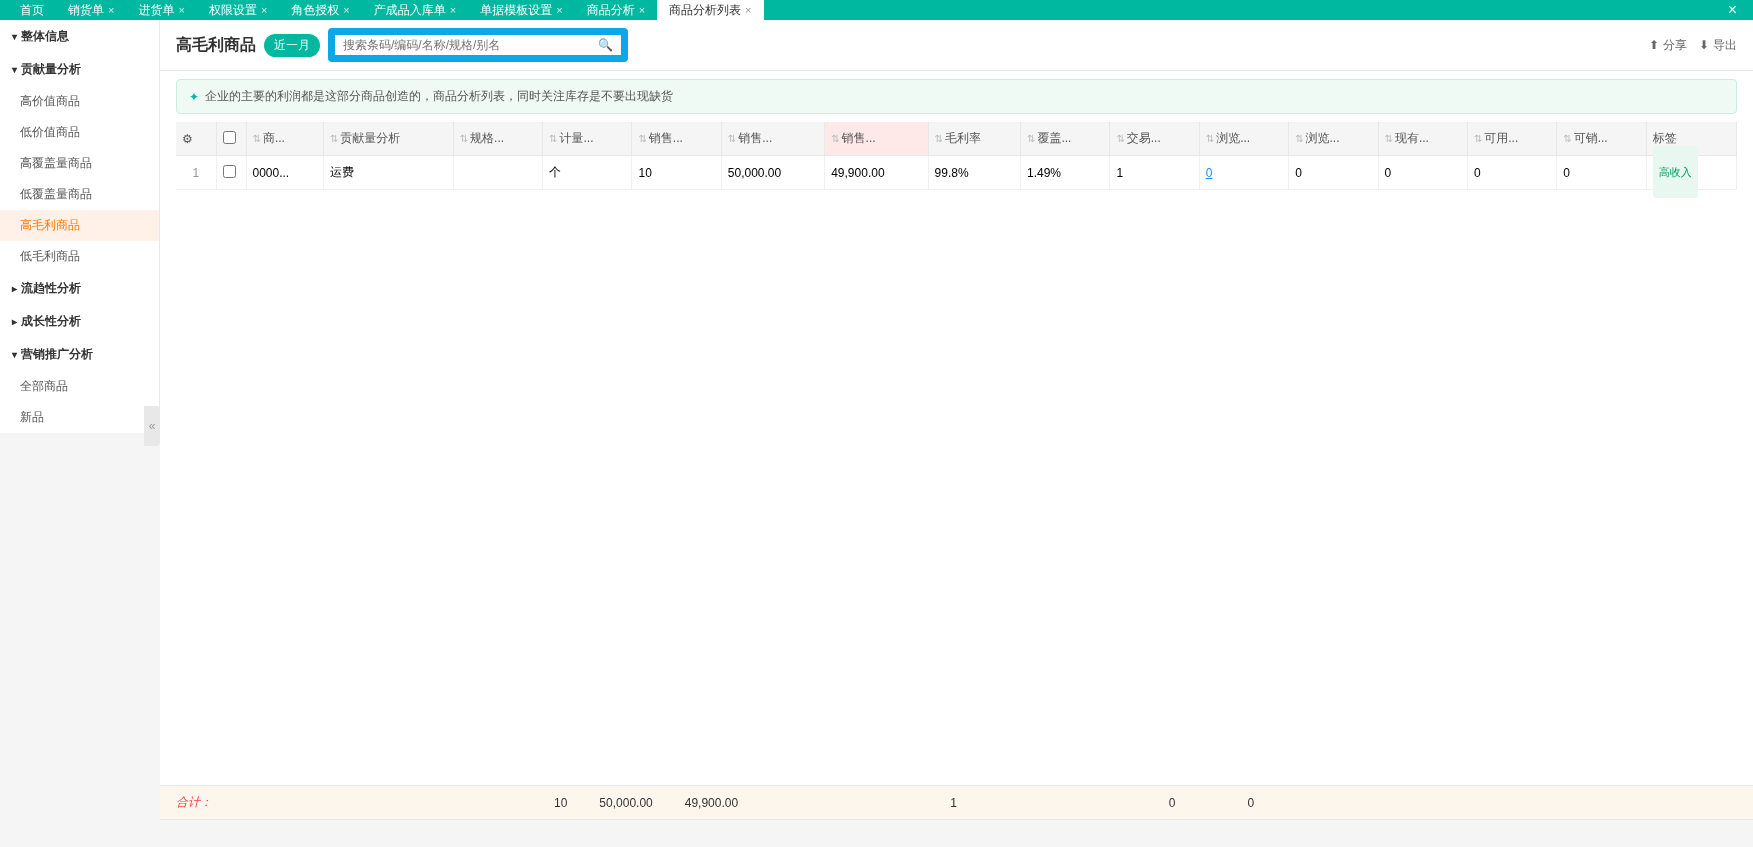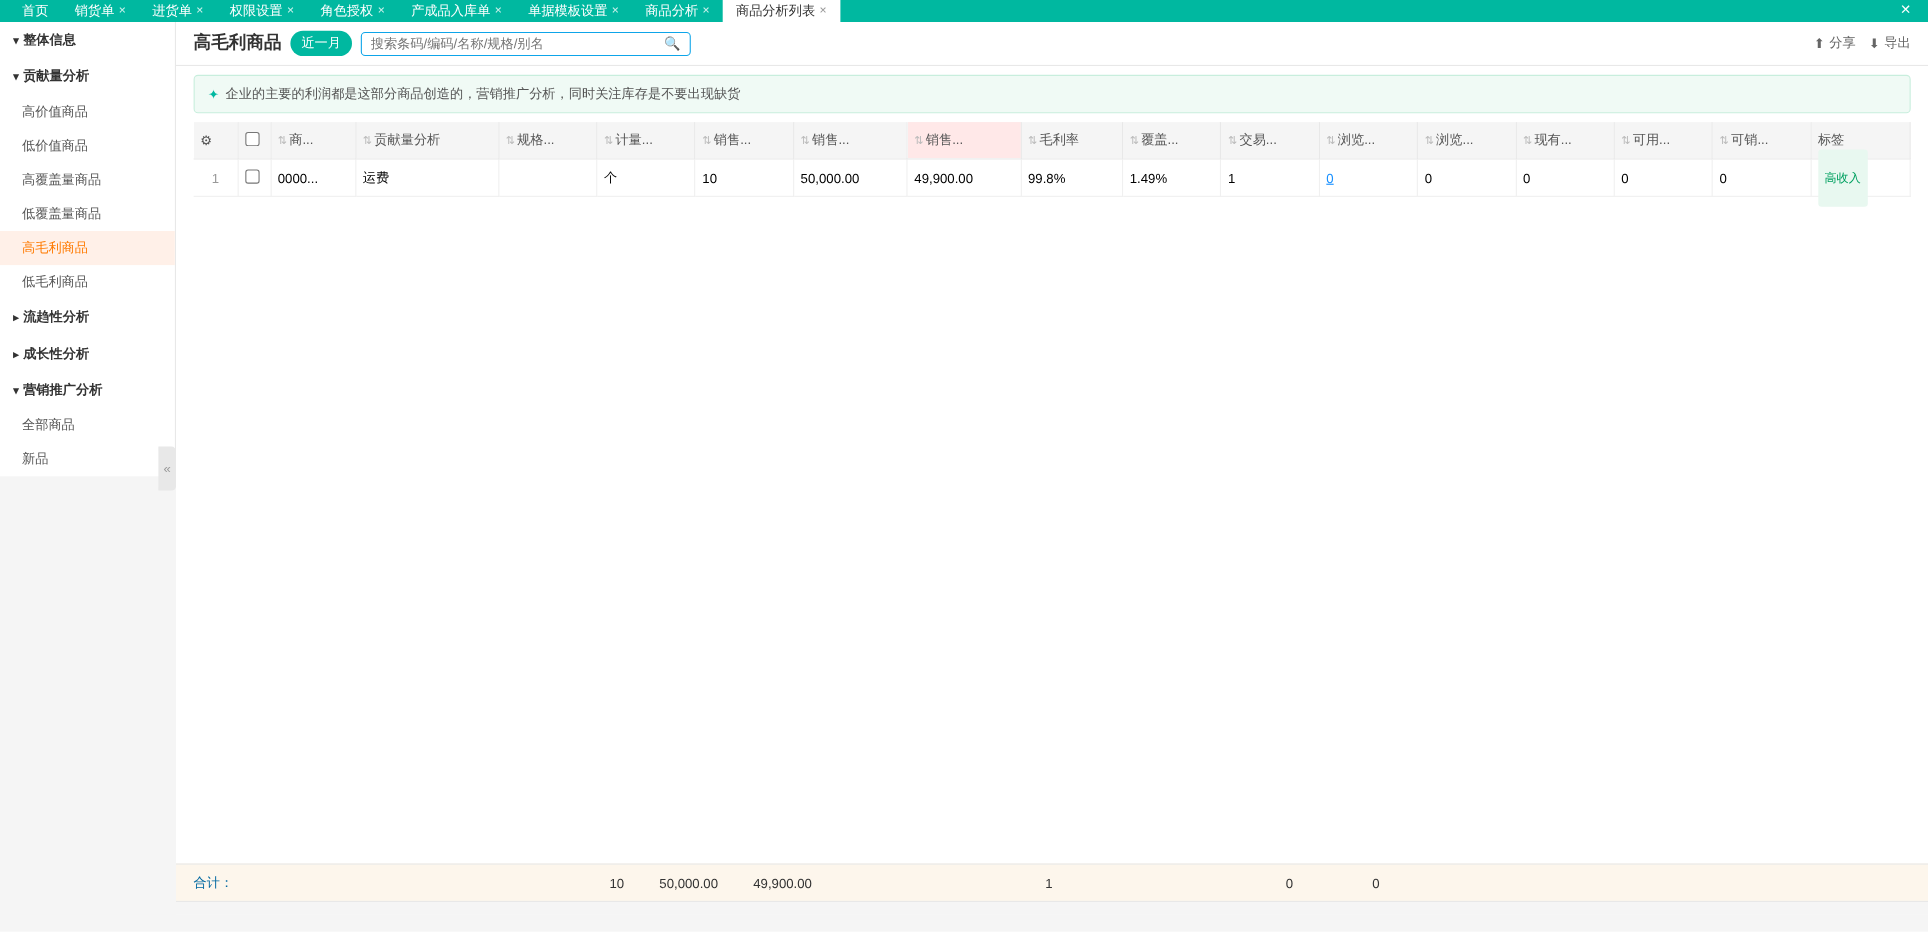--- a/index.html
+++ b/index.html
@@ -115,21 +115,21 @@
       color: white;
       border: none;
       padding: 3px 10px;
       border-radius: 12px;
       cursor: pointer;
       font-size: 12px;
     }
     .search-box {
       display: flex;
       align-items: center;
-      border: 1px solid #0ea5e9;
+      border: 7px solid #0ea5e9;
       border-radius: 4px;
       padding: 3px 8px;
       flex: 1;
       max-width: 300px;
       gap: 4px;
     }
     .search-box input {
       border: none;
       outline: none;
       font-size: 12px;
@@ -221,23 +221,24 @@
     .footer-bar {
       background: #fdf6ec;
       border-top: 1px solid #e8e8e8;
       padding: 8px 16px;
       display: flex;
       align-items: center;
       flex-shrink: 0;
       gap: 0;
     }
     .footer-label {
-      color: #0369a1;
+      color: #ef4444;
       margin-right: 16px;
       font-size: 12px;
+      font-style: italic;
     }
     .footer-values {
       display: flex;
       align-items: center;
       flex: 1;
     }
     .footer-cell {
       padding: 0 6px;
       color: #333;
       font-size: 12px;
@@ -397,21 +398,21 @@
         </div>
         <div class="action-btn">
           <span>⬇</span>
           <span>导出</span>
         </div>
       </div>
     </div>
 
     <div class="info-banner">
       <span class="info-icon">✦</span>
-      <span>企业的主要的利润都是这部分商品创造的，营销推广分析，同时关注库存是不要出现缺货</span>
+      <span>企业的主要的利润都是这部分商品创造的，商品分析列表，同时关注库存是不要出现缺货</span>
     </div>
 
     <div class="table-container">
       <table>
         <thead>
           <tr>
             <th style="width:40px;">
               <span>⚙</span>
             </th>
             <th style="width:30px;">

